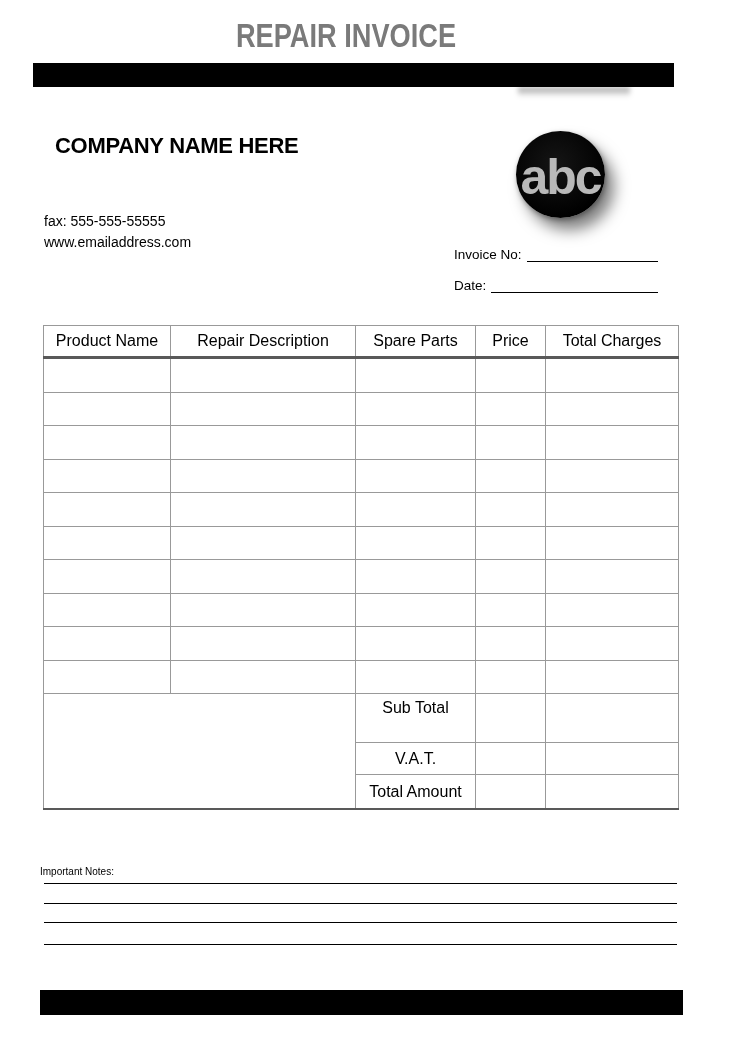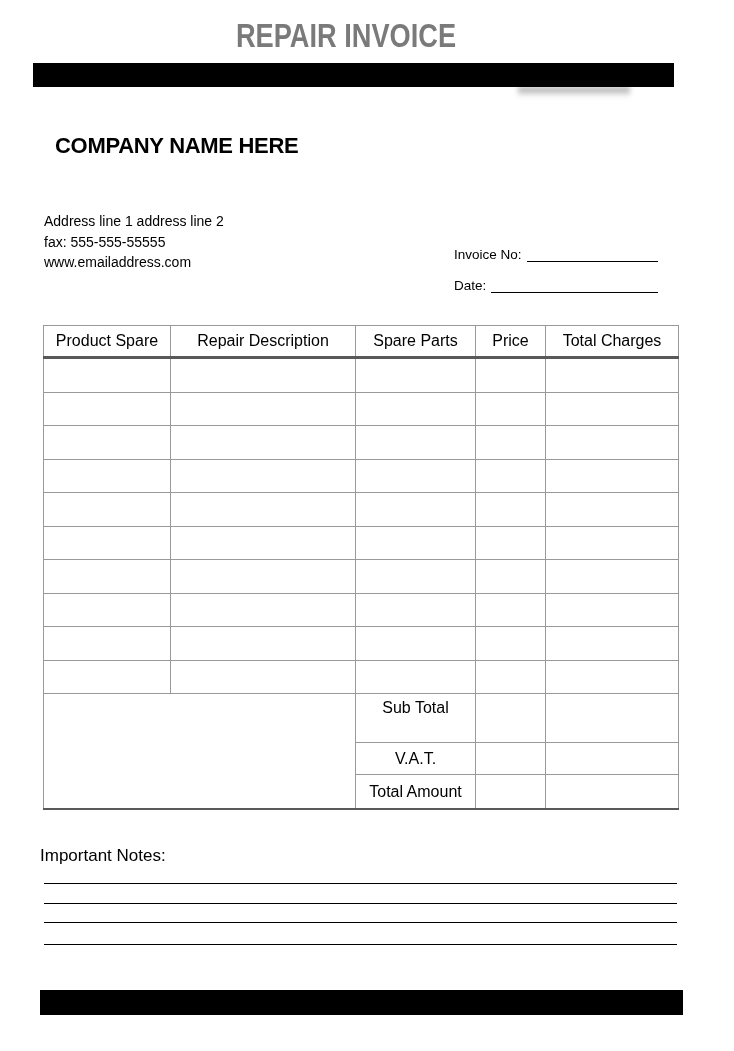--- a/index.html
+++ b/index.html
@@ -123,22 +123,22 @@
   .invoice-table tfoot tr.r-sub .sum-label { padding-top: 5px; }
   .invoice-table tfoot tr.r-vat td   { height: 31px; vertical-align: middle; }
   .invoice-table tfoot tr.r-total td {
     height: 33px; vertical-align: middle;
     border-bottom: 2.5px solid var(--grid-dark, #595959);
     margin-top: 31px;
   }
 
   
   .notes-label {
-    position: absolute; left: 40px; top: 846px;
-    font-size: 17px;
+    position: absolute; left: 40px; top: 866px;
+    font-size: 10px;
   }
   .note-line {
     position: absolute; left: 44px;
     width: 633px; height: 0;
     border-top: 1.4px solid #000;
   }
   .note-line.l1 { top: 883px; }
   .note-line.l2 { top: 903px; }
   .note-line.l3 { top: 922px; }
   .note-line.l4 { top: 944px; }
@@ -146,25 +146,27 @@
 </head>
 <body>
 
 <div id="page">
 
   <div class="doc-title">REPAIR INVOICE</div>
 
   <div class="bar-top"></div>
 
   <div class="logo-shadow-band"></div>
+  <div class="logo-circle">
+    <span class="logo-text">abc</span>
+  </div>
 
   <div class="company-name">COMPANY NAME HERE</div>
 
   <div class="address-block">
-    <div>Address line 1 address line 2</div>
     <div>fax: 555-555-55555</div>
     <div>www.emailaddress.com</div>
   </div>
 
   <div class="field-row invoice">
     <span class="field-label">Invoice No:</span>
     <span class="field-line"></span>
   </div>
 
   <div class="field-row date">
@@ -175,21 +177,21 @@
   <table class="invoice-table">
     <colgroup>
       <col style="width:127px">
       <col style="width:185px">
       <col style="width:120px">
       <col style="width:70px">
       <col style="width:133px">
     </colgroup>
     <thead>
       <tr>
-        <th>Product Spare</th>
+        <th>Product Name</th>
         <th>Repair Description</th>
         <th>Spare Parts</th>
         <th>Price</th>
         <th>Total Charges</th>
       </tr>
     </thead>
     <tbody id="invoice-rows">
         <tr>
           <td></td>
           <td></td>

